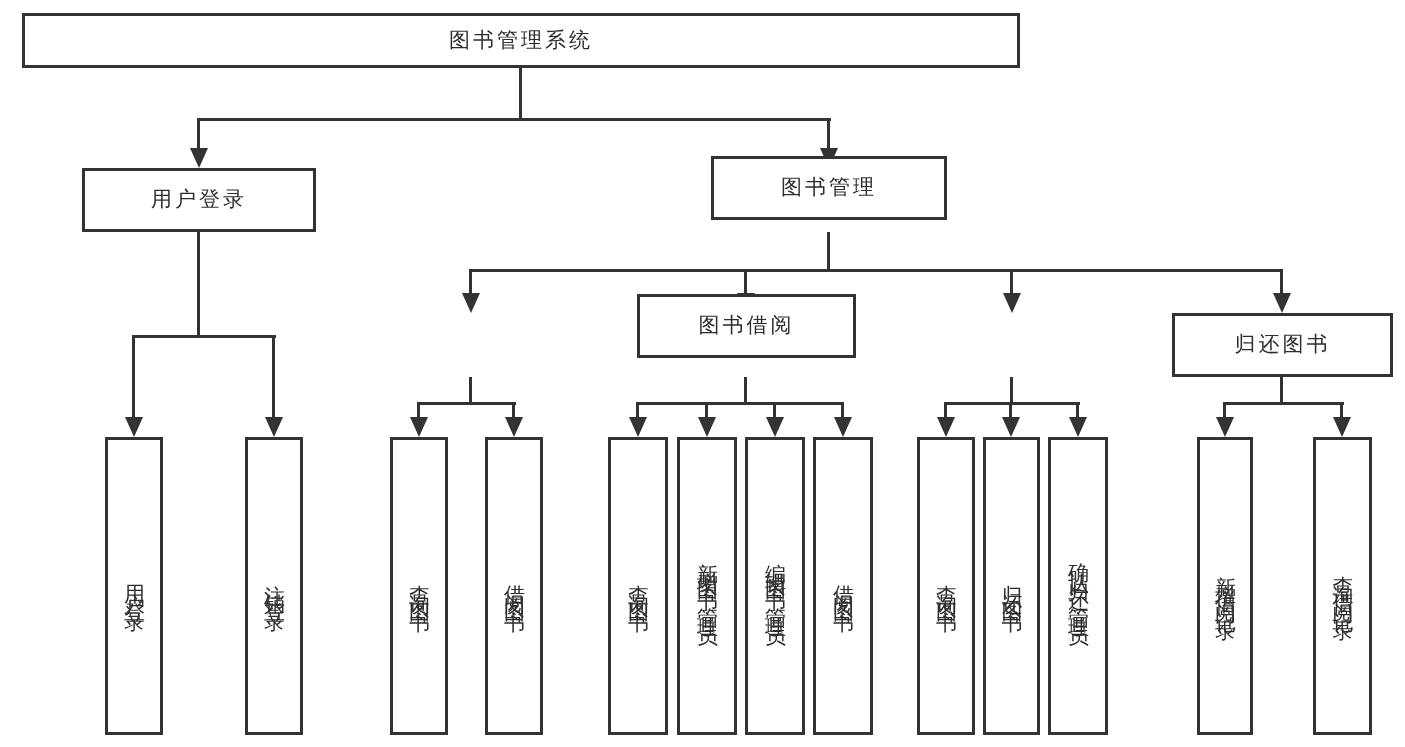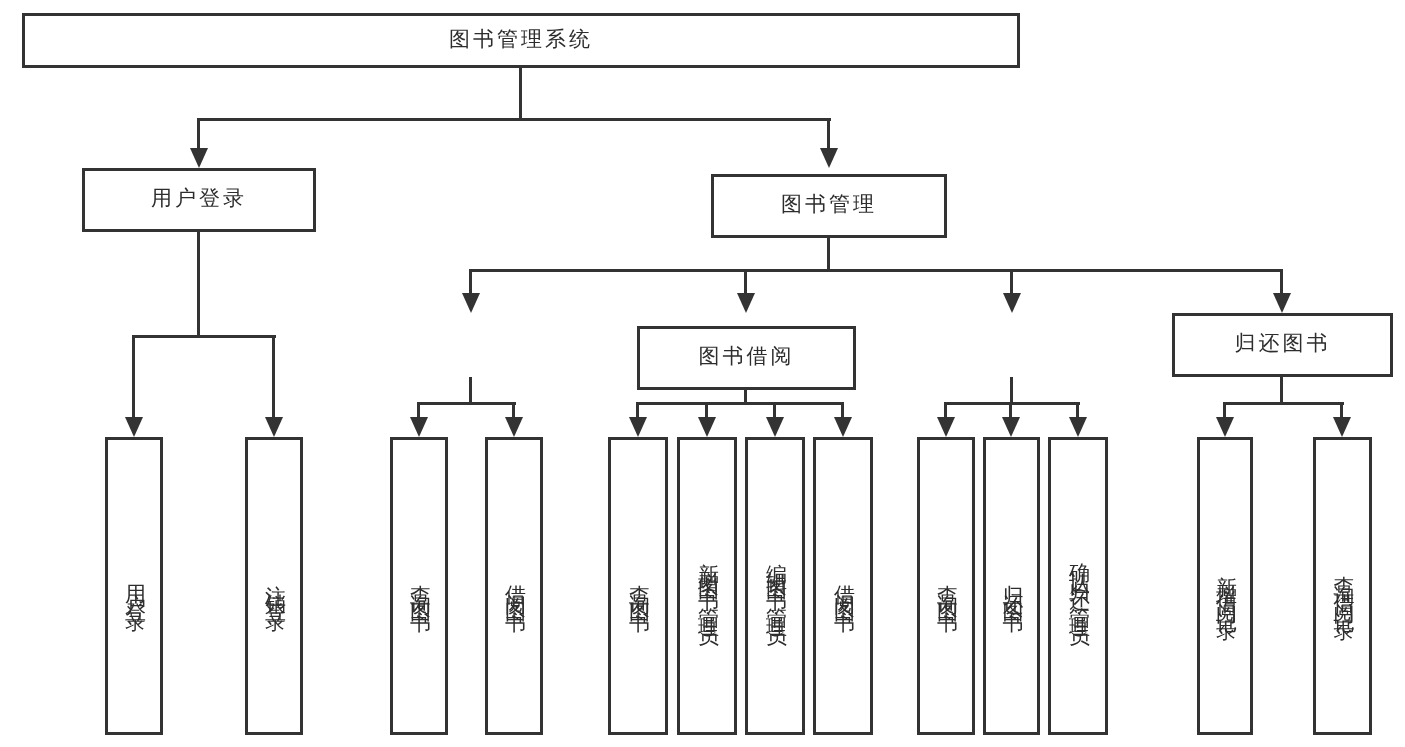--- a/index.html
+++ b/index.html
@@ -3,21 +3,21 @@
 <meta charset="utf-8">
 <style>
   :root{
     --line:#333333; --border:#333333; --text:#2d2d2d;
     --bg:#ffffff; --watermark:#b4b8bf;
   }
   html,body{margin:0;padding:0;background:var(--bg);}
   .stage{
     position:relative; width:1405px; height:747px; overflow:hidden;
     background:var(--bg);
-    font-family:Liberation Mono, monospace;
+    font-family:Liberation Serif, serif;
     color:var(--text);
   }
   .box{
     position:absolute; box-sizing:border-box;
     border:3px solid var(--border); background:var(--bg);
     display:flex; align-items:center; justify-content:center;
     font-size:21px; letter-spacing:3px; text-align:center;
     color:var(--text); line-height:1.2; z-index:2;
   }
   .leaf{
@@ -99,23 +99,23 @@
     <div class="hl" style="left:1223px;top:402px;width:121px"></div>
     <div class="vl" style="left:1223px;top:402px;height:17px"></div>
     <div class="ar" style="left:1216px;top:417px"></div>
     <div class="vl" style="left:1340px;top:402px;height:17px"></div>
     <div class="ar" style="left:1333px;top:417px"></div>
   </div>
 
   <div class="box" style="left:22px;top:13px;width:998px;height:55px">图书管理系统</div>
 
   <div class="box" style="left:82px;top:168px;width:234px;height:64px">用户登录</div>
-  <div class="box" style="left:711px;top:174px;width:236px;height:64px">图书管理</div>
+  <div class="box" style="left:711px;top:156px;width:236px;height:64px">图书管理</div>
 
-  <div class="box" style="left:637px;top:326px;width:219px;height:64px">图书借阅</div>
+  <div class="box" style="left:637px;top:294px;width:219px;height:64px">图书借阅</div>
   <div class="box" style="left:1172px;top:313px;width:221px;height:64px">归还图书</div>
 
   <div class="box leaf" style="left:105px;top:437px;width:58px;height:298px">用户登录</div>
   <div class="box leaf" style="left:245px;top:437px;width:58px;height:298px">注销登录</div>
 
   <div class="box leaf" style="left:390px;top:437px;width:58px;height:298px">查询图书</div>
   <div class="box leaf" style="left:485px;top:437px;width:58px;height:298px">借阅图书</div>
 
   <div class="box leaf" style="left:608px;top:437px;width:60px;height:298px">查询图书</div>
   <div class="box leaf" style="left:677px;top:437px;width:60px;height:298px">新增图书（管理员）</div>

